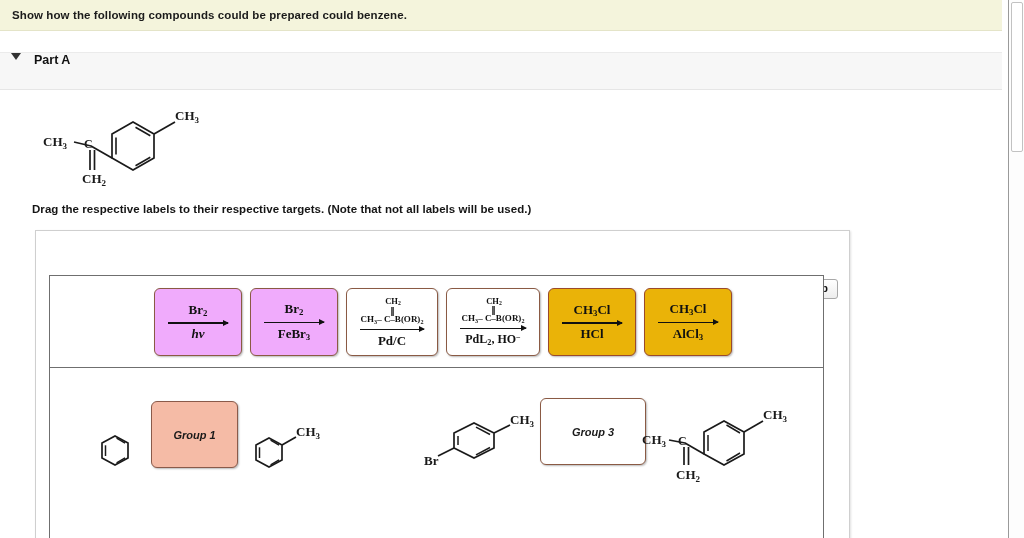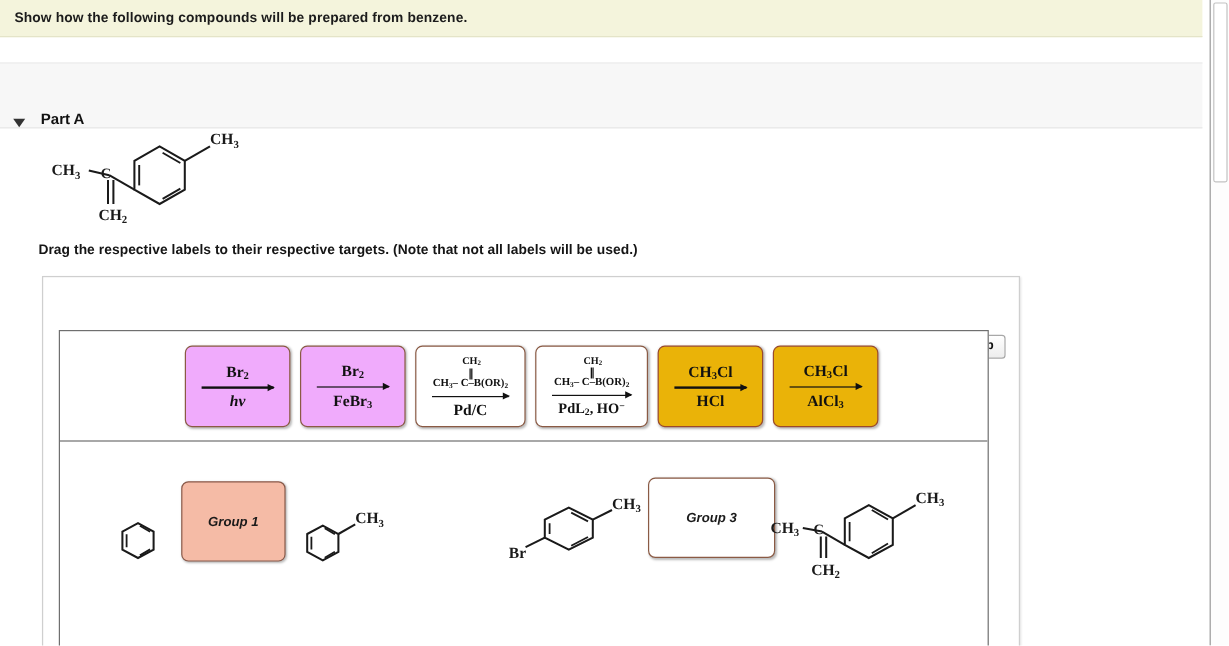--- a/index.html
+++ b/index.html
@@ -25,25 +25,25 @@
     margin-left: 12px;
     font-size: 11.5px;
     font-weight: 600;
     color: #1b1b1b;
     letter-spacing: .1px;
   }
 
   
   .part-header {
     position: absolute; left: 0; top: 52px;
-    width: 1002px; height: 55px;
+    width: 1002px; height: 38px;
     background: #f7f7f7;
     border-top: 1px solid #ebebeb;
     border-bottom: 1px solid #e6e6e6;
-    display: flex; align-items: flex-end;
+    display: flex; align-items: flex-start;
   }
   .disclosure-tri {
     margin-left: 11px; margin-right: 13px;
     width: 0; height: 0;
     border-left: 5.5px solid transparent;
     border-right: 5.5px solid transparent;
     border-top: 7px solid #333;
     cursor: pointer;
   }
   .part-title { font-size: 12.5px; font-weight: bold; color: #111; }
@@ -174,21 +174,21 @@
   .page-scroll-thumb {
     position: absolute; left: 2px; top: 2px;
     width: 12px; height: 150px;
     background: #ffffff; border: 1px solid #c2c2c2; border-radius: 2px;
   }
 </style>
 </head>
 <body>
 
 <div class="prompt-banner">
-  <div class="prompt-text">Show how the following compounds will be prepared from benzene.</div>
+  <div class="prompt-text">Show how the following compounds could be prepared could benzene.</div>
 </div>
 
 <div class="part-header">
   <div class="disclosure-tri"></div>
   <div class="part-title">Part A</div>
 </div>
 
 <div class="target-structure">
   <svg width="200" height="95" viewBox="0 0 200 95">
 

